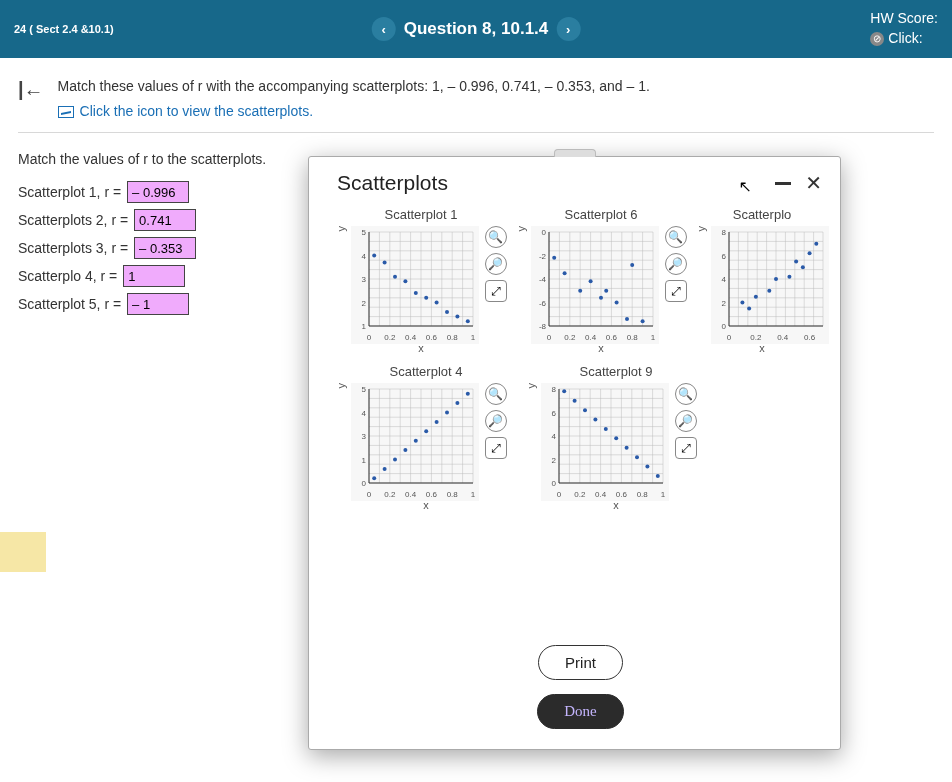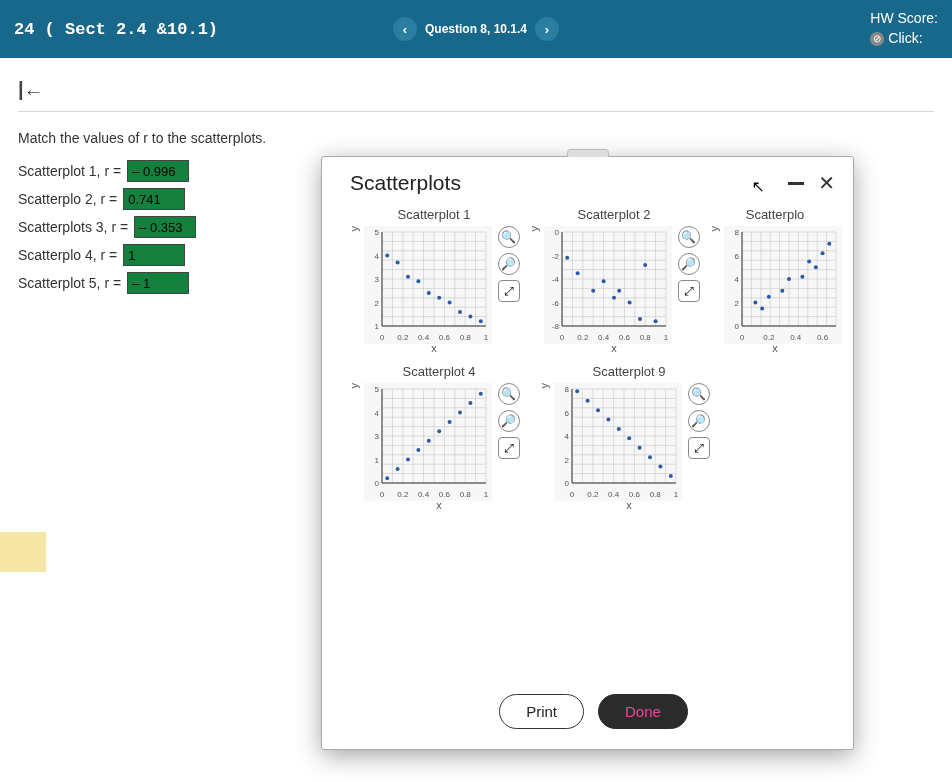--- a/index.html
+++ b/index.html
@@ -13,39 +13,39 @@
   }
   .topbar {
     background: #17688a;
     color: #fff;
     height: 58px;
     display: flex;
     align-items: center;
     padding: 0 14px;
     position: relative;
   }
-  .topbar-title { font-size: 17px; font-weight: 600; font-family: Liberation Mono, monospace; }
+  .topbar-title { font-size: 11px; font-weight: 600; }
   .q-nav {
     position: absolute;
     left: 50%;
     transform: translateX(-50%);
     display: flex;
     align-items: center;
     gap: 8px;
   }
   .nav-btn {
     width: 24px; height: 24px;
     border-radius: 50%;
     background: #2a7ea0;
     color: #fff;
     display: flex; align-items: center; justify-content: center;
     font-size: 13px; font-weight: bold;
     cursor: pointer;
   }
-  .q-label { font-size: 12px; font-weight: 600; }
+  .q-label { font-size: 17px; font-weight: 600; }
   .hw-score {
     margin-left: auto;
     text-align: right;
     font-size: 14px;
     line-height: 1.4;
   }
   .hw-score .row2 { display:flex; align-items:center; gap:4px;}
   .ban { width:14px;height:14px;border-radius:50%;background:#888;display:inline-flex;align-items:center;justify-content:center;font-size:10px;color:#fff;}
   .page-body {
     background: #fff;
@@ -61,30 +61,30 @@
   }
   .prompt-text { font-size: 14px; color:#333; line-height:1.5;}
   .link-row { display:flex; align-items:center; gap:6px; margin-top:4px; color:#1a6fb5; font-size:14px; cursor:pointer;}
   .chart-ic { width:16px;height:12px;border:1px solid #1a6fb5;position:relative;}
   .chart-ic::after{content:"";position:absolute;left:2px;right:2px;top:5px;height:2px;background:#1a6fb5;transform:skewY(-12deg);}
   hr.div { border:none;border-top:1px solid #d8d8d8; margin:8px 0 18px 0;}
   .match-area { font-size:14px; color:#333;}
   .match-area .intro{margin-bottom:14px;}
   .match-row { display:flex; align-items:center; gap:6px; margin-bottom:6px;}
   .match-row input{
-    width:62px; height:22px; border:1px solid #444; font-size:13px; padding:1px 4px; background:#15803d;
+    width:62px; height:22px; border:1px solid #444; font-size:13px; padding:1px 4px; background:#f0abfc;
   }
   .yellow-tab{
     position:absolute; left:0; bottom:210px; width:46px; height:40px;
     background:#f6e7a6;
   }
   
   .modal {
     position:absolute;
-    left: 321px;
+    left: 308px;
     top: 156px;
     width: 533px;
     height: 594px;
     background:#fff;
     border:1px solid #aaa;
     border-radius:3px;
     box-shadow: 0 6px 24px rgba(0,0,0,0.35);
     display:flex;
     flex-direction:column;
   }
@@ -108,26 +108,27 @@
   .plot-wrap{display:flex;gap:4px;align-items:flex-start;}
   .axis-lbl{font-size:11px;color:#555;writing-mode:vertical-rl;transform:rotate(180deg);padding-top:40px;}
   svg.plot{border:none;background:#f7f7f7;}
   .plot-btns{display:flex;flex-direction:column;gap:5px;margin-left:2px;}
   .pbtn{width:22px;height:22px;border:1px solid #888;border-radius:50%;display:flex;align-items:center;justify-content:center;font-size:12px;cursor:pointer;background:#fff;}
   .pbtn.sq{border-radius:4px;}
   .xlabel{font-size:11px;color:#555;text-align:center;margin-top:-2px;}
   .modal-foot{
     display:flex;gap:14px;justify-content:center;align-items:center;
     padding:16px 0 20px 12px;
+    flex-direction:column;
   }
   .btn{
     padding:8px 26px;border-radius:20px;font-size:15px;cursor:pointer;border:1px solid #333;
   }
   .btn.print{background:#fff;color:#222;}
-  .btn.done{background:#2b2b2b;color:#ec4899;border-color:#2b2b2b;}
+  .btn.done{background:#2b2b2b;color:#c4b5fd;border-color:#2b2b2b;font-family:Liberation Serif, serif;}
   .cursor-arrow{position:absolute;font-size:16px;color:#000;pointer-events:none;}
 </style>
 </head>
 <body>
 
 <div class="topbar">
   <div class="topbar-title">24 ( Sect 2.4 &amp;10.1)</div>
   <div class="q-nav">
     <div class="nav-btn">‹</div>
     <div class="q-label">Question 8, 10.1.4</div>
@@ -138,31 +139,38 @@
     <div class="row2">
       <span class="ban">⊘</span>
       <span>Click:</span>
     </div>
   </div>
 </div>
 
 <div class="page-body">
   <div class="prompt-row">
     <div class="collapse-icon">|←</div>
+    <div class="prompt-text">
+      <div>Match these values of r with the accompanying scatterplots: 1, – 0.996, 0.741, – 0.353, and – 1.</div>
+      <div class="link-row">
+        <span class="chart-ic"></span>
+        <span>Click the icon to view the scatterplots.</span>
+      </div>
+    </div>
   </div>
   <hr class="div">
 
   <div class="match-area">
     <div class="intro">Match the values of r to the scatterplots.</div>
     <div class="match-row">
       <span>Scatterplot 1, r =</span>
       <input value="– 0.996" style="">
     </div>
     <div class="match-row">
-      <span>Scatterplo 2, r =</span>
+      <span>Scatterplots 2, r =</span>
       <input value="0.741" style="">
     </div>
     <div class="match-row">
       <span>Scatterplots 3, r =</span>
       <input value="– 0.353" style="">
     </div>
     <div class="match-row">
       <span>Scatterplo 4, r =</span>
       <input value="1" style="">
     </div>
@@ -242,21 +250,21 @@
           <div class="plot-btns">
             <div class="pbtn">🔍</div>
             <div class="pbtn">🔎</div>
             <div class="pbtn sq">⤢</div>
           </div>
         </div>
         <div class="xlabel">x</div>
       </div>
 
       <div class="plot-cell">
-        <div class="plot-title">Scatterplot 2</div>
+        <div class="plot-title">Scatterplot 6</div>
         <div class="plot-wrap">
           <span class="axis-lbl">y</span>
           <svg class="plot" id="plot-2" width="128" height="118">
               <line x1="18" x2="18" y1="6" y2="100" stroke="#bbb" stroke-width="0.5"></line>
               <line x1="18" x2="122" y1="6" y2="6" stroke="#bbb" stroke-width="0.5"></line>
               <line x1="28.4" x2="28.4" y1="6" y2="100" stroke="#bbb" stroke-width="0.5"></line>
               <line x1="18" x2="122" y1="15.4" y2="15.4" stroke="#bbb" stroke-width="0.5"></line>
               <line x1="38.8" x2="38.8" y1="6" y2="100" stroke="#bbb" stroke-width="0.5"></line>
               <line x1="18" x2="122" y1="24.8" y2="24.8" stroke="#bbb" stroke-width="0.5"></line>
               <line x1="49.2" x2="49.2" y1="6" y2="100" stroke="#bbb" stroke-width="0.5"></line>

